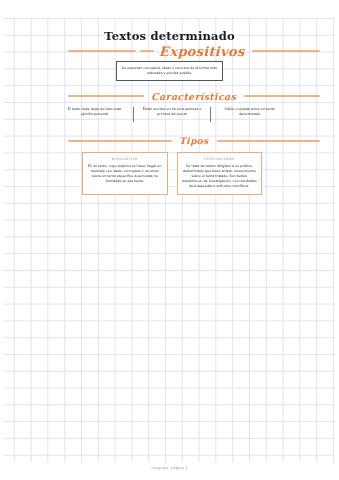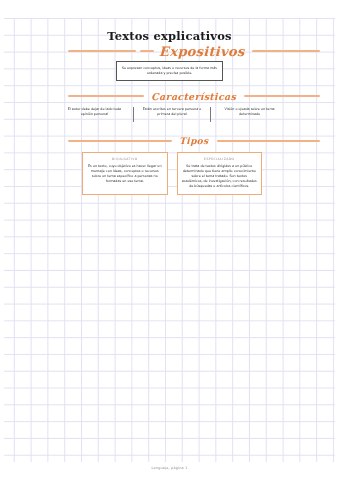--- a/index.html
+++ b/index.html
@@ -199,21 +199,21 @@
 <div id="page">
 
   <div id="grid"></div>
   <div id="top-mask"></div>
   <div id="bottom-mask"></div>
   <div id="left-mask"></div>
   <div id="right-mask"></div>
 
   <div id="content">
 
-    <div class="main-title">Textos explicativos</div>
+    <div class="main-title">Textos determinado</div>
 
     <div class="rule-heading" id="h-expositivos">
       <span class="rule"></span>
       <span class="rule short"></span>
       <span class="script">Expositivos</span>
       <span class="rule"></span>
     </div>
 
     <div class="def-box">Se expresan conceptos, ideas o recursos de la forma más ordenada y precisa posible.</div>
 

